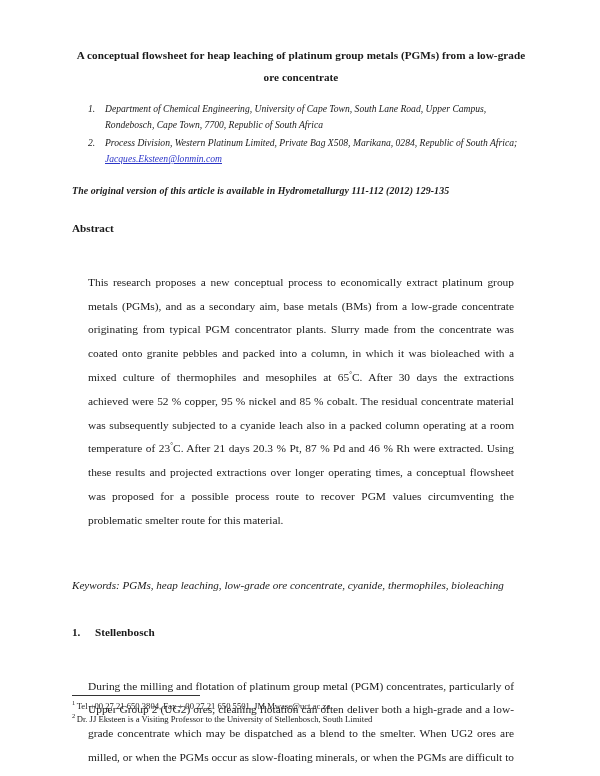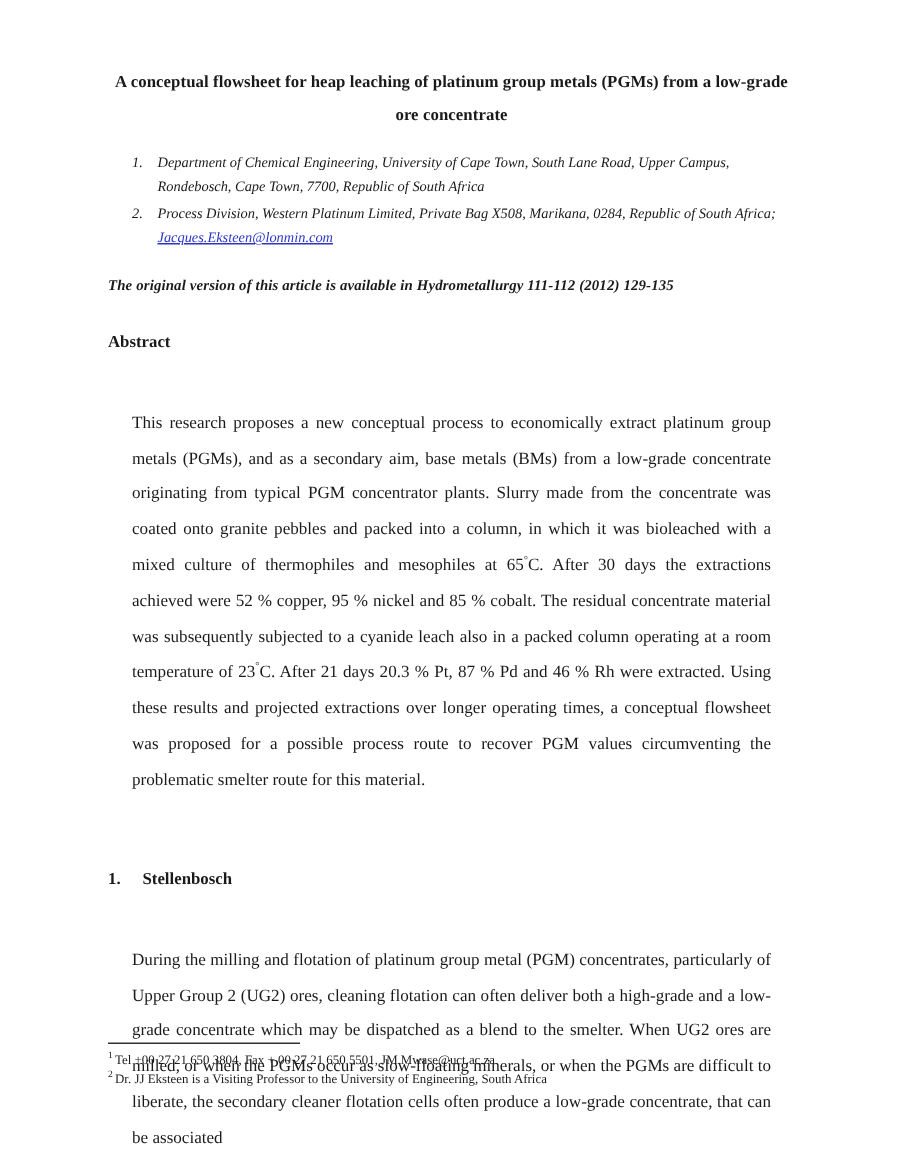--- a/index.html
+++ b/index.html
@@ -179,26 +179,27 @@
         <a class="email-link" href="#">Jacques.Eksteen@lonmin.com</a>
       </li>
     </ol>
 
     <p class="pub-note">The original version of this article is available in Hydrometallurgy 111-112 (2012) 129-135</p>
 
     <h2 class="heading">Abstract</h2>
 
     <p class="body-para"><span>This research proposes a new conceptual process to economically extract platinum group metals (PGMs), and as a secondary aim, base metals (BMs) from a low-grade concentrate originating from typical PGM concentrator plants. Slurry made from the concentrate was coated onto granite pebbles and packed into a column, in which it was bioleached with a mixed culture of thermophiles and mesophiles at 65</span><span class="deg">°</span><span>C. After 30 days the extractions achieved were 52 % copper, 95 % nickel and 85 % cobalt. The residual concentrate material was subsequently subjected to a cyanide leach also in a packed column operating at a room temperature of 23</span><span class="deg">°</span><span>C. After 21 days 20.3 % Pt, 87 % Pd and 46 % Rh were extracted. Using these results and projected extractions over longer operating times, a conceptual flowsheet was proposed for a possible process route to recover PGM values circumventing the problematic smelter route for this material.</span></p>
 
+    <p class="keywords">Keywords: PGMs, heap leaching, low-grade ore concentrate, cyanide, thermophiles, bioleaching</p>
 
     <h2 class="heading-numbered"><span class="num">1.</span><span>Stellenbosch</span></h2>
 
     <p class="body-para">During the milling and flotation of platinum group metal (PGM) concentrates, particularly of Upper Group 2 (UG2) ores, cleaning flotation can often deliver both a high-grade and a low-grade concentrate which may be dispatched as a blend to the smelter. When UG2 ores are milled, or when the PGMs occur as slow-floating minerals, or when the PGMs are difficult to liberate, the secondary cleaner flotation cells often produce a low-grade concentrate, that can be associated</p>
 
   </div>
 
   <div class="footnote-block">
     <div class="footnote-rule"></div>
     <p class="footnote"><sup>1</sup><span>Tel +00 27 21 650 3804, Fax + 00 27 21 650 5501, JM.Mwase@uct.ac.za</span></p>
-    <p class="footnote"><sup>2</sup><span>Dr. JJ Eksteen is a Visiting Professor to the University of Engineering, South Africa</span></p>
+    <p class="footnote"><sup>2</sup><span>Dr. JJ Eksteen is a Visiting Professor to the University of Stellenbosch, South Limited</span></p>
   </div>
 
 </div>
 
 </body></html>

